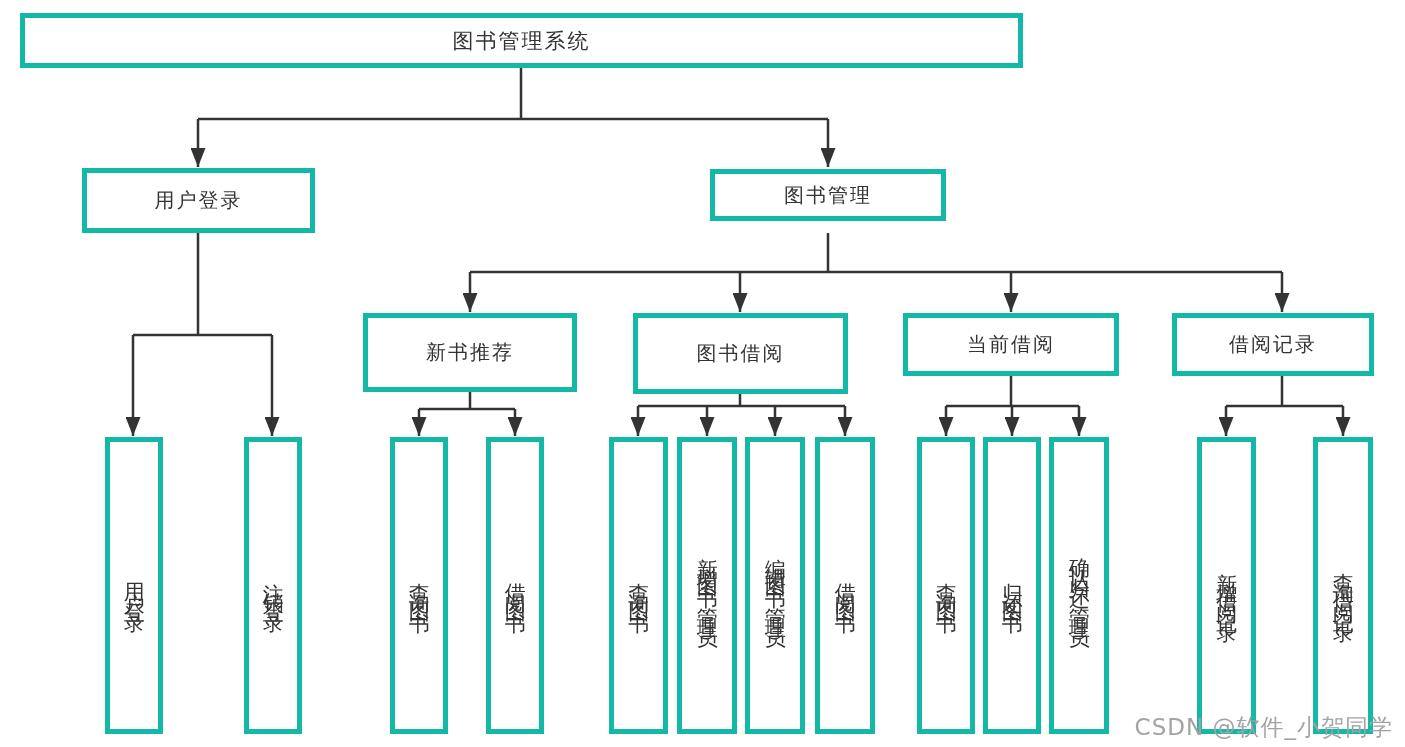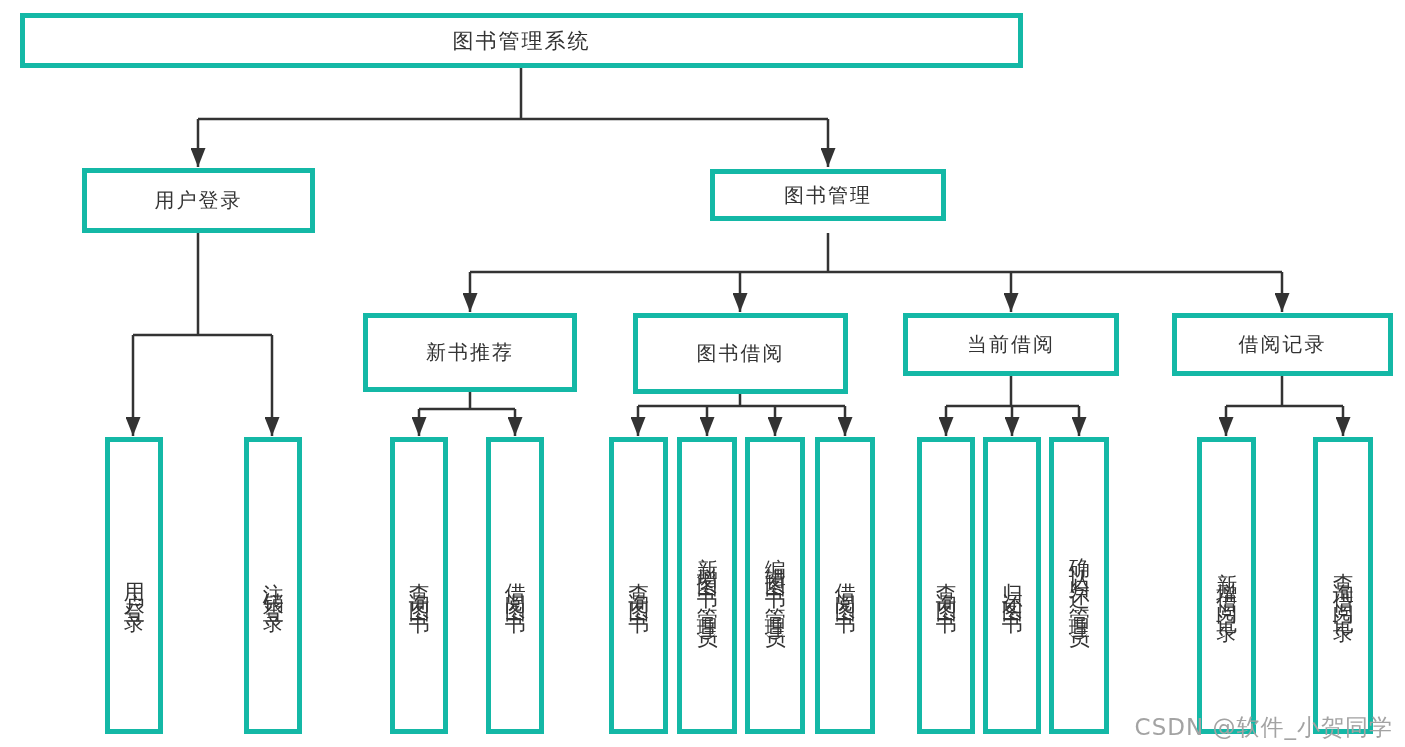--- a/index.html
+++ b/index.html
@@ -118,21 +118,21 @@
 
   <div class="box" style="left:363px;top:313px;width:214px;height:79px;">
     <span class="h-label">新书推荐</span>
   </div>
   <div class="box" style="left:633px;top:313px;width:215px;height:81px;">
     <span class="h-label">图书借阅</span>
   </div>
   <div class="box" style="left:903px;top:313px;width:216px;height:63px;">
     <span class="h-label">当前借阅</span>
   </div>
-  <div class="box" style="left:1172px;top:313px;width:221px;height:63px;">
+  <div class="box" style="left:1172px;top:313px;width:202px;height:63px;">
     <span class="h-label">借阅记录</span>
   </div>
 
   <div class="box leaf" style="left:105px;top:437px;width:58px;height:297px;">
     <span class="v-label">用户登录</span>
   </div>
   <div class="box leaf" style="left:244px;top:437px;width:58px;height:297px;">
     <span class="v-label">注销登录</span>
   </div>
 

